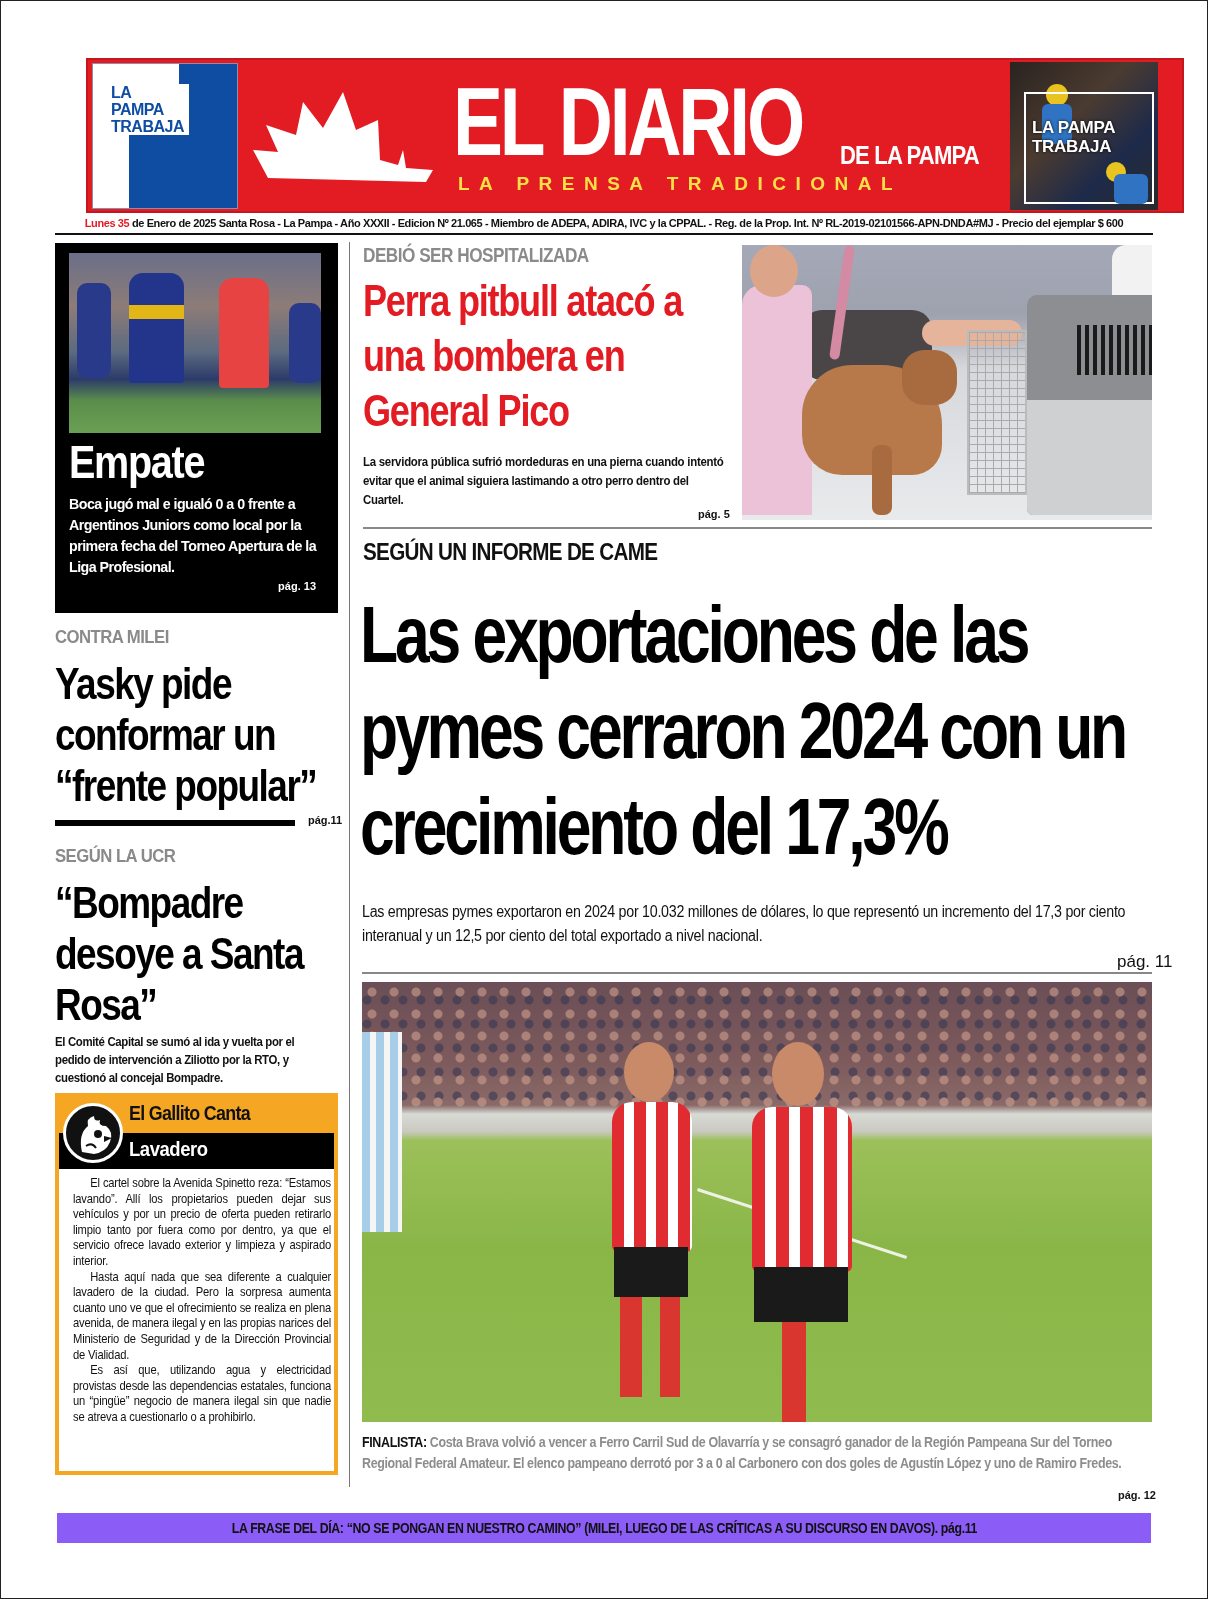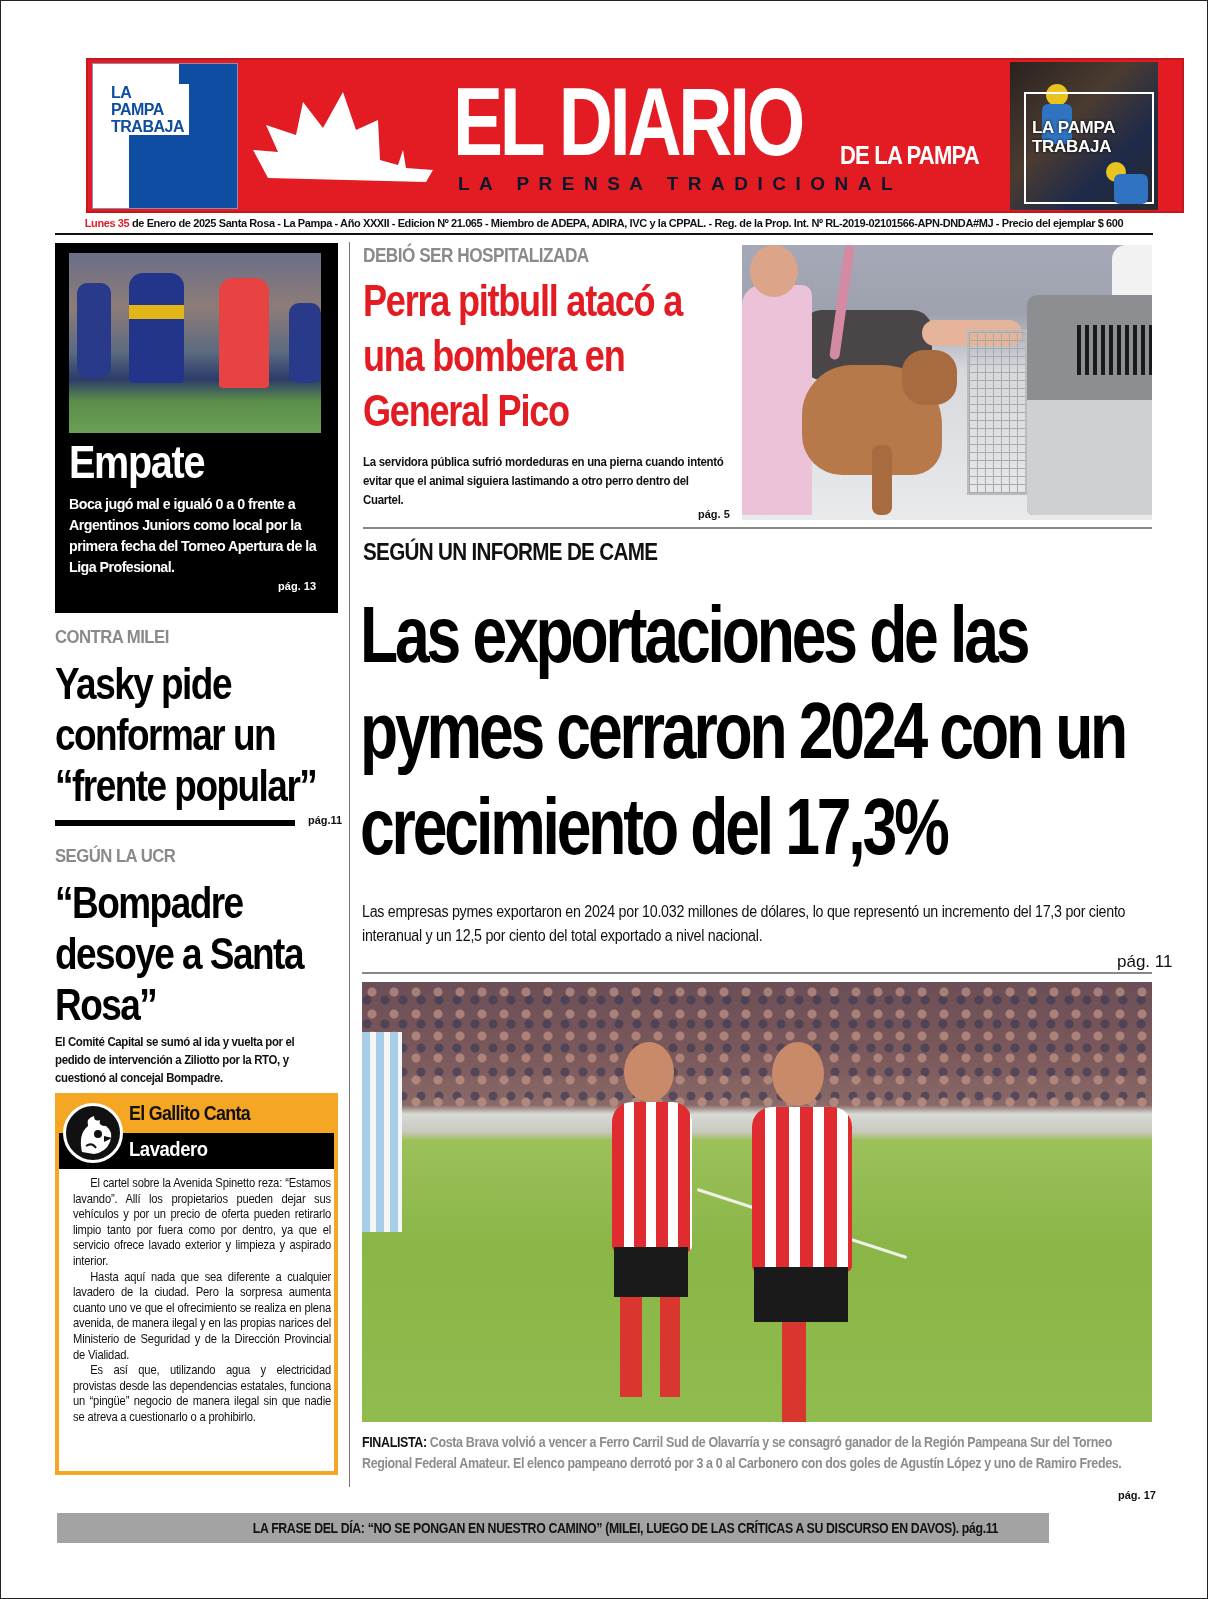--- a/index.html
+++ b/index.html
@@ -10,21 +10,21 @@
   
   .masthead { position: absolute; left: 47px; top: 58px; width: 1098px; height: 155px; background: #e31b23; border: 2px solid #c4161d; margin-left: 39px; }
   .ad-left { position: absolute; left: 4px; top: 3px; width: 146px; height: 146px; background: #fff; border: 1px solid #8a8fb0; overflow: hidden; }
   .ad-left .blue { position: absolute; left: 18px; top: 38px; width: 128px; height: 106px; background: #0f4da2; }
   .ad-left .blue2 { position: absolute; left: 18px; top: 70px; width: 18px; height: 74px; background: #fff; }
   .ad-left .blue3 { position: absolute; left: 86px; top: 0px; width: 60px; height: 38px; background: #0f4da2; }
   .ad-left .txt { position: absolute; left: 16px; top: 20px; width: 80px; color: #0f4da2; font-weight: bold; font-size: 16px; line-height: 17px; letter-spacing: -0.5px; background: #fff; padding: 0 2px; }
   .sun-logo { position: absolute; left: 160px; top: 30px; width: 190px; height: 95px; }
   .title { position: absolute; left: 365px; top: 18px; color: #fff; font-weight: bold; font-size: 96px; line-height: 88px; letter-spacing: -4px; transform: scaleX(0.78); transform-origin: left top; white-space: nowrap; }
   .subtitle-right { position: absolute; left: 752px; top: 80px; color: #fff; font-weight: bold; font-size: 26px; letter-spacing: -1px; transform: scaleX(0.85); transform-origin: left top; white-space: nowrap; }
-  .tagline { position: absolute; left: 370px; top: 113px; color: #0f172a; font-weight: bold; font-size: 19px; letter-spacing: 9.5px; white-space: nowrap; }
+  .tagline { position: absolute; left: 370px; top: 113px; color: #fde047; font-weight: bold; font-size: 19px; letter-spacing: 9.5px; white-space: nowrap; }
   .ad-right { position: absolute; left: 922px; top: 2px; width: 148px; height: 148px; background: linear-gradient(135deg,#2a2320 0%,#4b3b30 40%,#1d2a4a 70%,#2b2b2b 100%); overflow: hidden; }
   .ad-right .map-outline { position: absolute; left: 14px; top: 30px; width: 130px; height: 112px; border: 2px solid #fff; border-top-width: 2px; }
   .ad-right .worker1 { position: absolute; left: 36px; top: 22px; width: 22px; height: 22px; border-radius: 50%; background: #e9c420; }
   .ad-right .worker1b { position: absolute; left: 32px; top: 42px; width: 30px; height: 40px; background: #2f73c2; border-radius: 6px; }
   .ad-right .worker2 { position: absolute; left: 96px; top: 100px; width: 20px; height: 20px; border-radius: 50%; background: #e9c420; }
   .ad-right .worker2b { position: absolute; left: 104px; top: 112px; width: 34px; height: 30px; background: #2f73c2; border-radius: 6px; }
   .ad-right .txt { position: absolute; left: 22px; top: 56px; color: #fff; font-weight: bold; font-size: 17px; line-height: 19px; text-shadow: 0 0 3px #000; letter-spacing: -0.3px; }
 
   
   .info-bar { position: absolute; left: 55px; top: 213px; width: 1098px; height: 22px; font-size: 11px; font-weight: bold; color: #111; text-align: center; line-height: 20px; letter-spacing: -0.4px; white-space: nowrap; border-bottom: 2px solid #111; }
@@ -119,21 +119,21 @@
   .match-photo .pl2s { position: absolute; left: 392px; top: 285px; width: 94px; height: 55px; background: #1a1a1a; }
   .match-photo .pl2l { position: absolute; left: 420px; top: 340px; width: 24px; height: 100px; background: #d8362e; }
   .match-photo .pl3 { position: absolute; left: 0px; top: 50px; width: 40px; height: 200px; background: repeating-linear-gradient(90deg,#a8cde8 0 8px,#f5f5f5 8px 14px); }
   .match-photo .line { position: absolute; left: 330px; top: 240px; width: 220px; height: 3px; background: #eef2e4; transform: rotate(18deg); }
 
   .caption { position: absolute; left: 362px; top: 1432px; width: 880px; font-weight: bold; font-size: 14px; line-height: 20.5px; color: #8d8d8d; letter-spacing: -0.4px; transform: scaleX(0.89); transform-origin: left top; }
   .caption .lead { color: #111; }
   .caption-page { position: absolute; left: 1118px; top: 1489px; font-size: 11px; font-weight: bold; }
 
   
-  .frase-bar { position: absolute; left: 57px; top: 1513px; width: 992px; height: 30px; background: #a3a3a3; text-align: right; line-height: 30px; }
+  .frase-bar { position: absolute; left: 57px; top: 1513px; width: 1094px; height: 30px; background: #8b5cf6; text-align: center; line-height: 30px; }
   .frase-text { display: inline-block; font-weight: bold; font-size: 14px; color: #111; letter-spacing: -0.4px; transform: scaleX(0.88); white-space: nowrap; }
 </style>
 </head>
 <body>
 
 <div class="page-frame"></div>
 
 <div class="masthead">
   <div class="ad-left">
     <div class="blue3"></div>
@@ -242,17 +242,17 @@
   <div class="pl1"></div>
   <div class="pl1s"></div>
   <div class="pl1l"></div>
   <div class="pl2h"></div>
   <div class="pl2"></div>
   <div class="pl2s"></div>
   <div class="pl2l"></div>
 </div>
 
 <div class="caption"><span class="lead">FINALISTA:</span><span> Costa Brava volvió a vencer a Ferro Carril Sud de Olavarría y se consagró ganador de la Región Pampeana Sur del Torneo Regional Federal Amateur. El elenco pampeano derrotó por 3 a 0 al Carbonero con dos goles de Agustín López y uno de Ramiro Fredes.</span></div>
-<div class="caption-page">pág. 17</div>
+<div class="caption-page">pág. 12</div>
 
 <div class="frase-bar">
   <span class="frase-text">LA FRASE DEL DÍA: “NO SE PONGAN EN NUESTRO CAMINO” (MILEI, LUEGO DE LAS CRÍTICAS A SU DISCURSO EN DAVOS). pág.11</span>
 </div>
 
 </body></html>

